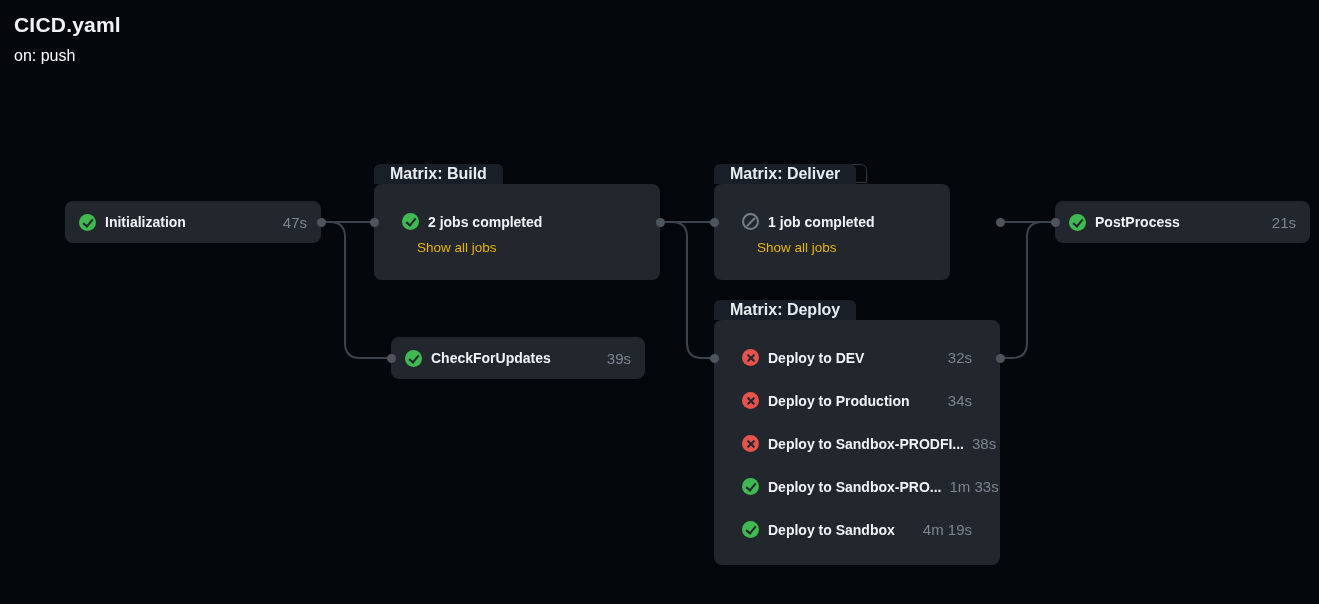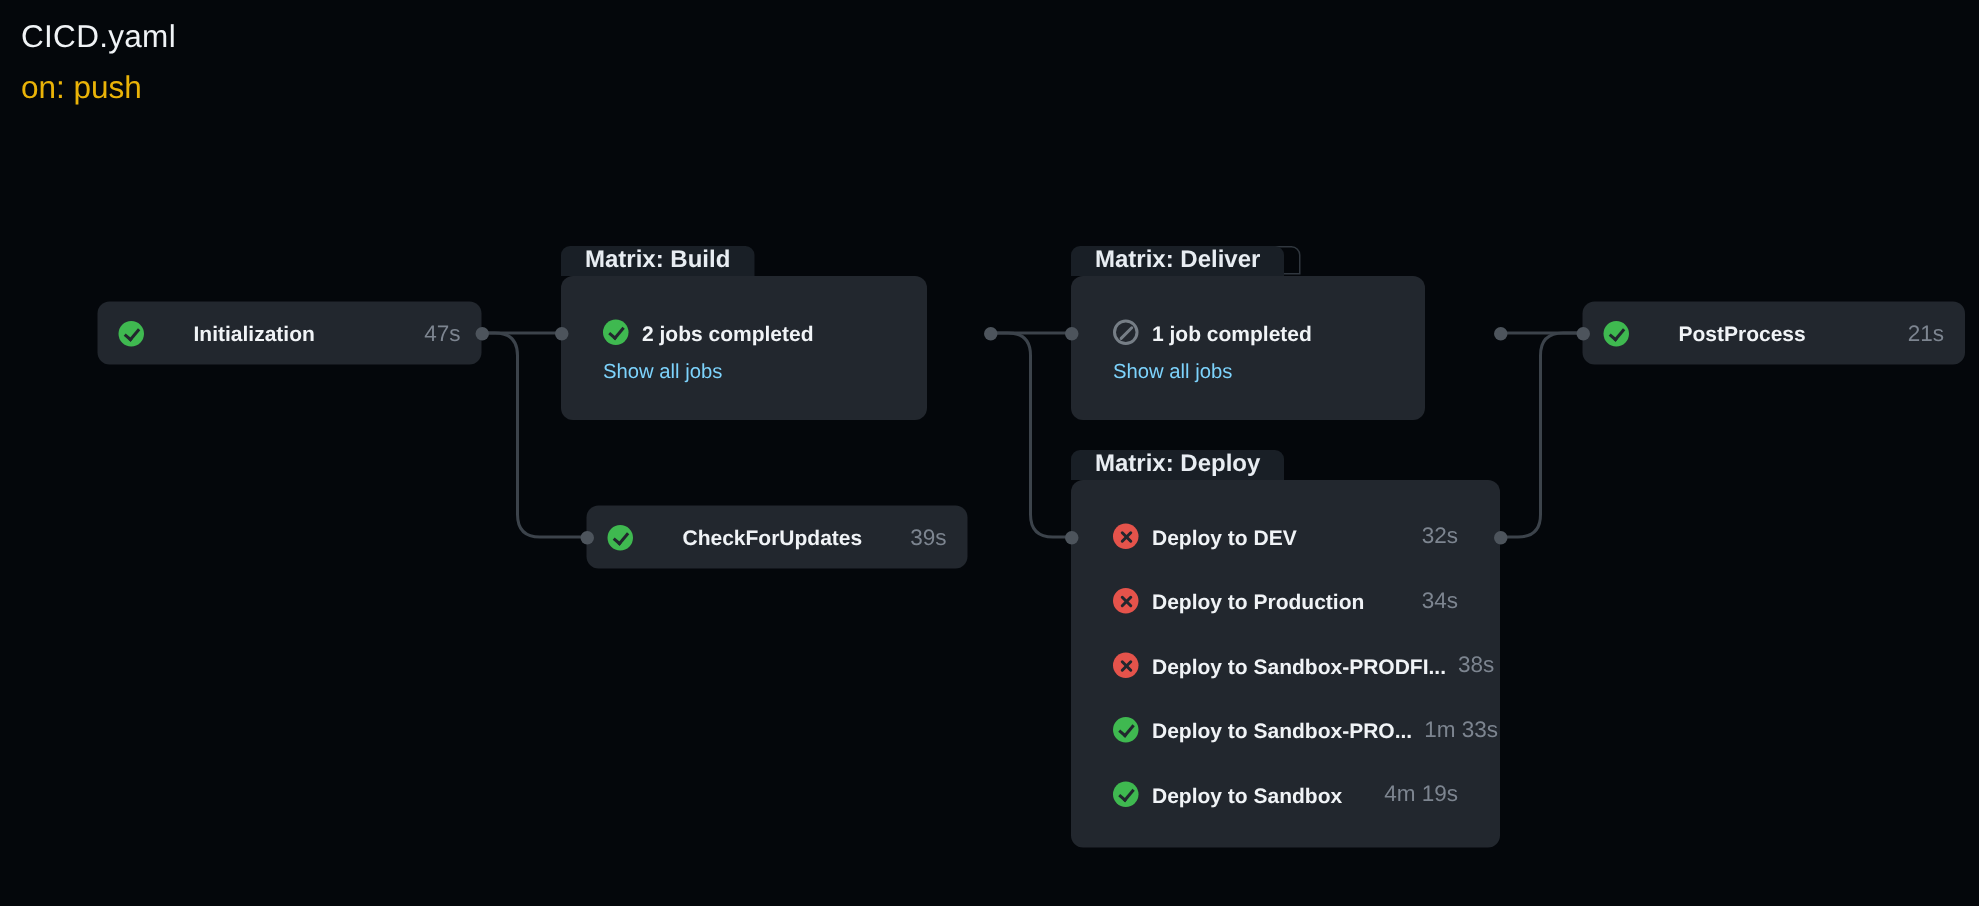--- a/index.html
+++ b/index.html
@@ -3,36 +3,35 @@
 <meta charset="utf-8">
 <style>
   html,body{margin:0;padding:0;background:#04070b;}
   .stage{
     position:relative;width:1319px;height:604px;overflow:hidden;
     background:#04070b;
     font-family:"Liberation Sans","DejaVu Sans",sans-serif;
     -webkit-font-smoothing:antialiased;
   }
   
-  .wf-title{position:absolute;left:14px;top:13px;font-size:21px;font-weight:400;color:#f0f3f6;letter-spacing:.2px;}
-  .wf-trigger{position:absolute;left:14px;top:47px;font-size:21px;color:#eab308;}
+  .wf-title{position:absolute;left:14px;top:13px;font-size:21px;font-weight:700;color:#f0f3f6;letter-spacing:.2px;}
+  .wf-trigger{position:absolute;left:14px;top:47px;font-size:16px;color:#ffffff;}
 
   
   svg.edges{position:absolute;left:0;top:0;z-index:0;}
   svg.edges path{fill:none;stroke:#3c434b;stroke-width:2;stroke-linecap:round;}
 
   
   .dot{position:absolute;width:9px;height:9px;border-radius:50%;background:#4d545c;z-index:3;}
 
   
   .job-card{
     position:absolute;z-index:2;display:flex;align-items:center;
     background:#22272e;border-radius:8px;padding:0 14px;box-sizing:border-box;
     cursor:pointer;
-    gap:24px;
   }
   .job-label{margin-left:9px;font-size:14px;font-weight:700;color:#f0f3f6;white-space:nowrap;}
   .job-duration{margin-left:auto;font-size:15px;color:#7d8590;white-space:nowrap;padding-left:8px;}
 
   #card-init{left:65px;top:201px;width:256px;height:42px;}
   #card-check{left:391px;top:337px;width:254px;height:42px;}
   #card-post{left:1055px;top:201px;width:255px;height:42px;}
 
   
   .group{position:absolute;z-index:1;}
@@ -44,33 +43,33 @@
   }
   .group-tab-ghost{
     position:absolute;top:0;height:19px;width:28px;z-index:1;
     border:1px solid #30373f;border-radius:6px 6px 0 0;background:transparent;box-sizing:border-box;
   }
   .group-body{
     position:absolute;left:0;background:#22272e;border-radius:8px;z-index:3;box-sizing:border-box;
   }
   #group-build{left:374px;top:164px;}
   #group-build .group-tab-ghost{left:465px;}
-  #group-build .group-body{top:20px;width:244px;height:96px;}
+  #group-build .group-body{top:20px;width:286px;height:96px;}
 
   #group-deliver{left:714px;top:164px;}
   #group-deliver .group-tab-ghost{left:102px;}
   #group-deliver .group-body{top:20px;width:236px;height:96px;}
 
   #group-deploy{left:714px;top:300px;}
   #group-deploy .group-tab-ghost{left:102px;}
   #group-deploy .group-body{top:20px;width:286px;height:245px;padding:16px 28px 0;display:flex;flex-direction:column;}
 
   .summary-row{position:absolute;left:28px;top:29px;display:flex;align-items:center;}
   .summary-text{margin-left:9px;font-size:14px;font-weight:700;color:#f0f3f6;white-space:nowrap;}
-  .show-all{position:absolute;left:28px;top:56px;font-size:13.5px;color:#7dd3fc;cursor:pointer;text-decoration:none;white-space:nowrap;}
+  .show-all{position:absolute;left:43px;top:56px;font-size:13.5px;color:#eab308;cursor:pointer;text-decoration:none;white-space:nowrap;}
 
   .matrix-row{height:43px;display:flex;align-items:center;cursor:pointer;}
   .matrix-row .job-label{font-size:14px;}
 
   
   .status-icon{width:17px;height:17px;border-radius:50%;position:relative;flex:none;box-sizing:border-box;}
   .status-icon[data-status="success"]{background:#3fb950;}
   .status-icon[data-status="success"]::after{
     content:"";position:absolute;left:5.5px;top:3px;width:4px;height:8px;
     border:solid #22272e;border-width:0 2px 2px 0;transform:rotate(40deg);

